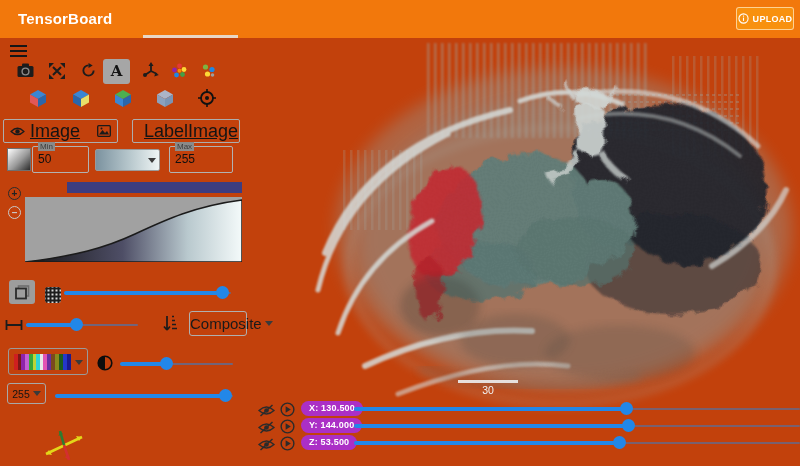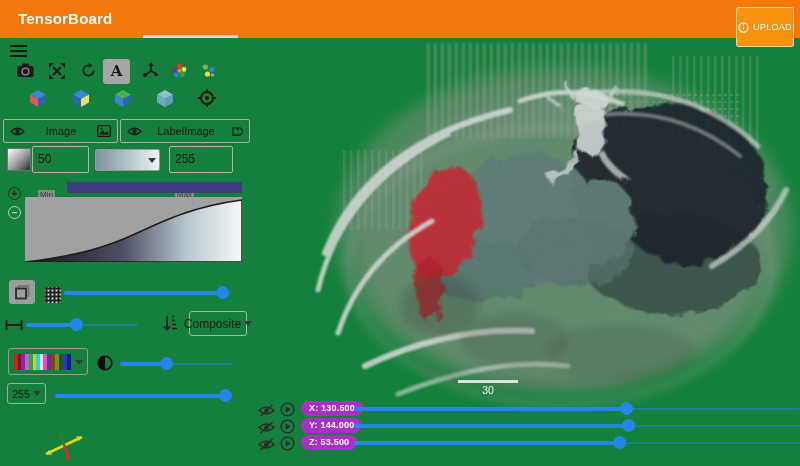--- a/index.html
+++ b/index.html
@@ -1,54 +1,54 @@
 <!DOCTYPE html>
 <html><head>
 <meta charset="utf-8">
 <style>
   html,body{margin:0;padding:0;background:#555;}
-  #app{position:relative;width:800px;height:466px;background:#15803d;overflow:hidden;
+  #app{position:relative;width:800px;height:466px;background:#c2410c;overflow:hidden;
        font-family:"Liberation Sans", sans-serif; -webkit-font-smoothing:antialiased;}
   
   #header{position:absolute;left:0;top:0;width:800px;height:38px;background:#F2780C;}
   #brand{position:absolute;left:18px;top:0;line-height:38px;color:#fff;font-size:15px;font-weight:bold;letter-spacing:.2px;}
   .tab{position:absolute;top:0;line-height:38px;font-size:10.5px;font-weight:bold;letter-spacing:.6px;color:rgba(255,255,255,.62);cursor:pointer;}
   #tab-images{left:96px;}
   #tab-tb3d{left:146px;color:#fff;}
   #tab-underline{position:absolute;left:143px;top:35px;width:95px;height:3px;background:#E7E0D7;opacity:.92;}
   #run-select{position:absolute;left:648px;top:9px;width:80px;height:20px;border-bottom:1px solid rgba(255,255,255,.75);color:#fff;font-size:10.5px;font-weight:bold;letter-spacing:.4px;line-height:20px;cursor:pointer;}
   #run-select .caret{position:absolute;right:2px;top:8px;border-top-color:#fff;}
-  #upload-btn{position:absolute;left:736px;top:7px;width:58px;height:40px;background:#F8910F;border:1px solid rgba(255,220,170,.85);border-radius:3px;color:#fff;display:flex;align-items:center;justify-content:center;gap:4px;font-size:9px;font-weight:normal;letter-spacing:.3px;cursor:pointer;box-sizing:border-box;}
+  #upload-btn{position:absolute;left:736px;top:7px;width:58px;height:23px;background:#F8910F;border:1px solid rgba(255,220,170,.85);border-radius:3px;color:#fff;display:flex;align-items:center;justify-content:center;gap:4px;font-size:9px;font-weight:bold;letter-spacing:.3px;cursor:pointer;box-sizing:border-box;}
   
   .caret{width:0;height:0;border-left:4px solid transparent;border-right:4px solid transparent;border-top:5px solid #3a3a3a;}
   .iconbtn{position:absolute;cursor:pointer;}
   .hslider{position:absolute;height:13px;cursor:pointer;}
   .hslider .track{position:absolute;left:0;right:0;top:5.5px;height:2px;background:rgba(34,135,232,.5);border-radius:1px;}
   .hslider .fill{position:absolute;left:0;top:4.5px;height:4px;width:var(--pct,50%);background:#2287E8;border-radius:2px;}
   .hslider .handle{position:absolute;top:0;left:var(--pct,50%);width:13px;height:13px;margin-left:-6.5px;border-radius:50%;background:#2287E8;}
   
   #hamburger{left:10px;top:45px;width:17px;height:13px;}
   #hamburger div{height:2.4px;background:#161616;margin-bottom:2.6px;}
   .tool-hl{position:absolute;left:103px;top:59px;width:27px;height:25px;background:#a6a6a6;border-radius:3px;}
   #text-tool-a{position:absolute;left:103px;top:59px;width:27px;height:25px;text-align:center;line-height:25px;font-family:"DejaVu Serif",serif;font-weight:bold;font-size:15px;color:#141414;cursor:pointer;}
   .layerbtn{position:absolute;top:119px;height:24px;border:1px solid #adadad;border-radius:2px;box-sizing:border-box;display:flex;align-items:center;padding:0 6px;gap:5px;cursor:pointer;}
-  .layerbtn .lbl{flex:1;text-align:center;font-size:11px;color:#141414;}
+  .layerbtn .lbl{flex:1;text-align:left;font-size:18px;color:#141414;text-decoration:underline;}
   .fieldset{position:absolute;top:146px;height:27px;border:1px solid #b2b2b2;border-radius:2px;box-sizing:border-box;}
-  .fieldset .legend{position:absolute;left:5px;top:-5px;font-size:8px;color:#3c3c3c;background:#8a8a8a;padding:0 2px;line-height:9px;margin-top:48px;}
+  .fieldset .legend{position:absolute;left:5px;top:-5px;font-size:8px;color:#3c3c3c;background:#8a8a8a;padding:0 2px;line-height:9px;}
   .fieldset input{position:absolute;left:5px;top:5px;width:80%;border:none;background:transparent;font-size:12px;color:#101010;font-family:"Liberation Sans",sans-serif;padding:0;outline:none;}
   #cmap-select{position:absolute;left:95px;top:149px;width:65px;height:22px;border:1px solid #9a9a9a;border-radius:2px;background:linear-gradient(90deg,#7b929f 0%,#b9c9ce 55%,#eef4f4 100%);cursor:pointer;box-sizing:border-box;}
   #cmap-select .caret{position:absolute;right:3px;top:8px;}
   #range-bar{position:absolute;left:67px;top:182px;width:175px;height:11px;background:#3D3D80;cursor:pointer;}
   .histbtn{position:absolute;left:8px;width:13px;height:13px;border-radius:50%;box-sizing:border-box;text-align:center;font-size:10px;font-weight:bold;line-height:11px;cursor:pointer;}
   #hist-plus{top:187px;border:1.6px solid #2b2b2b;color:#222;}
   #hist-minus{top:206px;border:1.6px solid #c9c9c9;color:#c9c9c9;}
   #histogram{position:absolute;left:25px;top:197px;width:217px;height:65px;background:#a1a1a1;cursor:crosshair;}
   #sq-btn{left:9px;top:280px;width:26px;height:24px;background:#9d9d9d;border-radius:3px;display:flex;align-items:center;justify-content:center;}
   #dot-btn{left:45px;top:287px;width:16px;height:16px;background:#1d1d1d;border-radius:3px;background-image:radial-gradient(circle,#d9d9d9 1px,transparent 1.3px);background-size:4px 4px;background-position:1.5px 1.5px;}
-  #composite-select{position:absolute;left:189px;top:311px;width:58px;height:25px;border:1px solid #b0b0b0;border-radius:3px;box-sizing:border-box;display:flex;align-items:center;justify-content:center;gap:3px;font-size:12px;color:#1a1a1a;cursor:pointer;}
+  #composite-select{position:absolute;left:189px;top:311px;width:58px;height:25px;border:1px solid #b0b0b0;border-radius:3px;box-sizing:border-box;display:flex;align-items:center;gap:3px;font-size:15px;color:#1a1a1a;cursor:pointer;}
   #stripes-select{position:absolute;left:8px;top:348px;width:80px;height:27px;border:1px solid #9a9a9a;border-radius:3px;box-sizing:border-box;cursor:pointer;}
   #stripes{position:absolute;left:5px;top:5px;width:57px;height:16px;
     background:linear-gradient(90deg,#cf1f1f 0 7%,#7d1616 7% 13%,#8e24aa 13% 20%,#c45fd4 20% 26%,#37a437 26% 33%,#bcd435 33% 39%,#2fd4d4 39% 46%,#e8e8e8 46% 51%,#e253b4 51% 58%,#6a2ea0 58% 65%,#7a4a1c 65% 72%,#8a8a1c 72% 79%,#1d5c1d 79% 86%,#2438c9 86% 93%,#1a1a8e 93% 100%);}
   #stripes-select .caret{position:absolute;right:4px;top:11px;}
   #comp-select{position:absolute;left:7px;top:383px;width:39px;height:21px;border:1px solid #a8a8a8;border-radius:3px;box-sizing:border-box;display:flex;align-items:center;justify-content:center;gap:3px;font-size:10.5px;color:#141414;cursor:pointer;}
   
   #volume{position:absolute;left:280px;top:38px;cursor:grab;}
   #scalebar{position:absolute;left:458px;top:380px;width:60px;height:2.6px;background:#ececec;opacity:.92;}
   #scalebar-label{position:absolute;left:458px;top:384px;width:60px;text-align:center;font-size:10.5px;color:#f2f2f2;}
   
@@ -233,21 +233,21 @@
       <path d="M1,6 Q8,-1 15,6 Q8,13 1,6 Z" fill="none" stroke="#1a1a1a" stroke-width="1.4"></path>
       <circle cx="8" cy="6" r="2.4" fill="#1a1a1a"></circle>
     </svg>
     <span class="lbl">Image</span>
     <svg width="14" height="12" viewBox="0 0 14 12">
       <rect x="0.7" y="0.7" width="12.6" height="10.6" rx="1" fill="none" stroke="#1a1a1a" stroke-width="1.3"></rect>
       <path d="M2,9.5 L5.5,5 L8,8 L10,6 L12,9.5 Z" fill="#1a1a1a"></path>
       <circle cx="4.5" cy="3.5" r="1" fill="#1a1a1a"></circle>
     </svg>
   </div>
-  <div class="layerbtn" style="left:120px;width:130px">
+  <div class="layerbtn" style="left:132px;width:108px">
     <svg width="15" height="11" viewBox="0 0 16 12">
       <path d="M1,6 Q8,-1 15,6 Q8,13 1,6 Z" fill="none" stroke="#1a1a1a" stroke-width="1.4"></path>
       <circle cx="8" cy="6" r="2.4" fill="#1a1a1a"></circle>
     </svg>
     <span class="lbl">LabelImage</span>
     <svg width="13" height="13" viewBox="0 0 14 14">
       <path d="M1.5,7 L7,1.5 L12.5,1.5 L12.5,7 L7,12.5 Z" fill="none" stroke="#1a1a1a" stroke-width="1.3" transform="rotate(45 7 7)"></path>
       <circle cx="8.6" cy="4.6" r="1.1" fill="#1a1a1a"></circle>
     </svg>
   </div>

